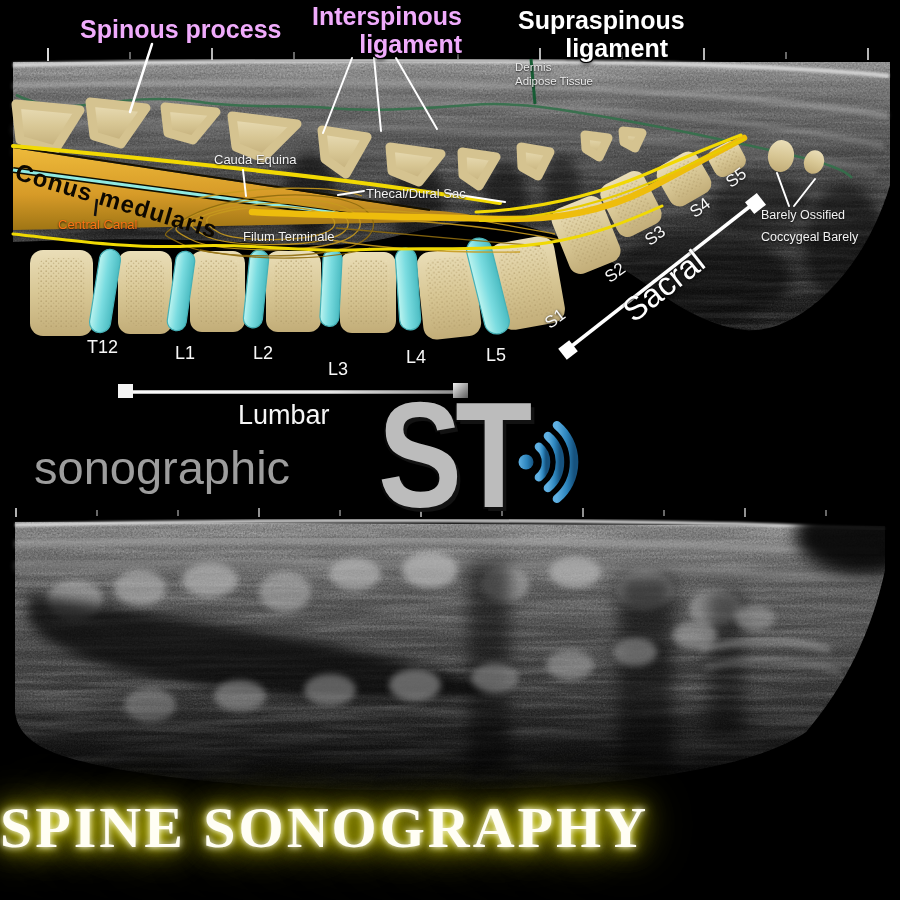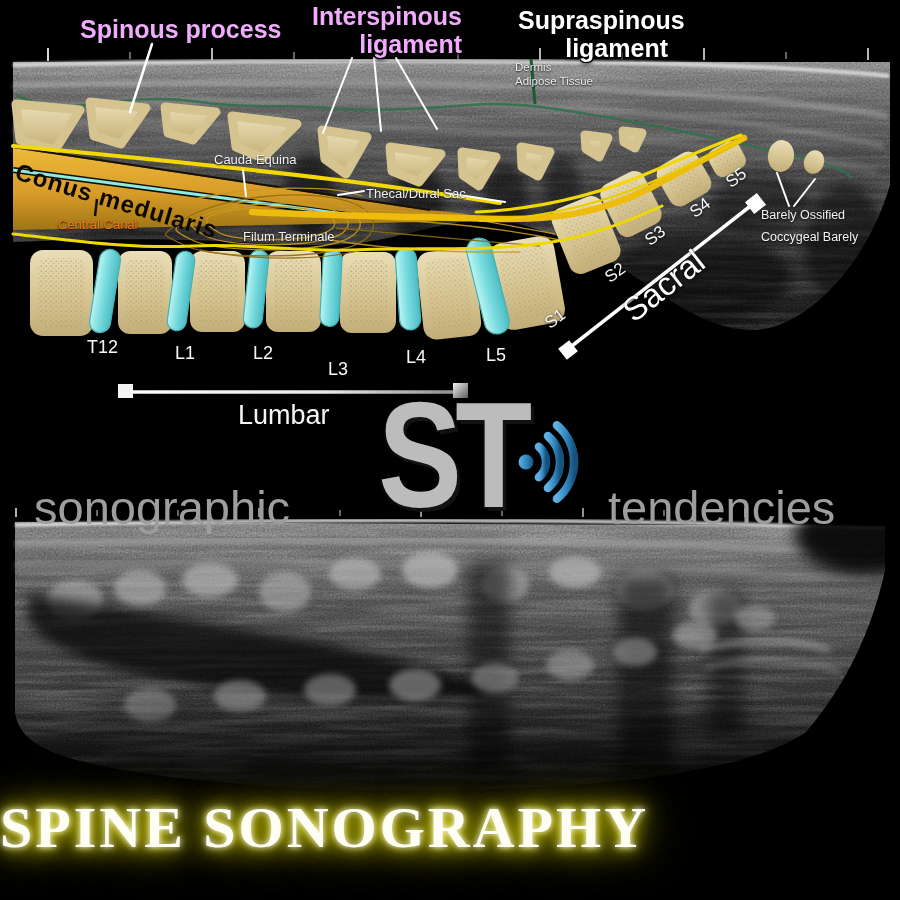--- a/index.html
+++ b/index.html
@@ -12,21 +12,21 @@
   .lbl-big.center{text-align:right;white-space:normal;line-height:1.1;}
   .lbl-green{color:#ffffff;}
   .lbl-small{font-size:13px;color:#f2f2f2;text-shadow:0 1px 2px rgba(0,0,0,.9);}
   .lbl-tiny{font-size:11.5px;color:#e9e9e9;text-shadow:0 1px 2px rgba(0,0,0,.9);width:140px;}
   .lbl-vert{font-size:18px;color:#f7f7f7;text-shadow:0 1px 3px #000;margin-left:48px;}
   .lbl-s{font-size:17px;color:#f7f7f7;text-shadow:0 1px 3px #000;transform:rotate(-36deg);}
   .lbl-conus{font-size:24px;font-weight:600;color:#0d0800;transform:rotate(16.5deg);
     transform-origin:left top;letter-spacing:1px;}
   .lbl-sacral{font-size:33px;color:#fff;transform:rotate(-38deg);text-shadow:0 1px 3px #000;}
   .lbl-lumbar{font-size:27px;color:#f5f5f5;text-shadow:0 1px 3px #000;}
-  .logo-word{position:absolute;font-size:47px;color:#9d9d9d;letter-spacing:0px;margin-top:40px;}
+  .logo-word{position:absolute;font-size:47px;color:#9d9d9d;letter-spacing:0px;}
   .logo-st{position:absolute;font-size:150px;font-weight:bold;color:#bcbcbc;line-height:.78;
     transform:scaleX(.84);transform-origin:left top;letter-spacing:-8px;
     text-shadow:4px 4px 0 #121212,-2px 2px 0 #0a0a0a;}
   .footer-title{position:absolute;left:0;right:0;top:794px;text-align:left;
     font-family:"Liberation Serif",serif;font-size:58px;font-weight:bold;letter-spacing:3px;
     color:#fffef4;
     text-shadow:0 0 6px #ffffff,0 0 14px #e8e200,0 0 26px #cdc800,0 0 42px #a3a000,0 0 60px #7a7800,2px 3px 3px rgba(0,0,0,.6);}
 </style>
 </head>
 <body>
@@ -407,17 +407,16 @@
           <stop offset="1" stop-color="#16527e"></stop>
       </linearGradient>
     </defs>
     <circle cx="12" cy="48" r="7.5" fill="url(#wg)"></circle>
     <g fill="none" stroke="url(#wg)" stroke-width="8.5" stroke-linecap="round">
       <path d="M24.9,32.7 A20,20 0 0 1 24.9,63.3"></path>
       <path d="M33.9,22.0 A34,34 0 0 1 33.9,74.0"></path>
       <path d="M42.9,11.2 A48,48 0 0 1 42.9,84.8"></path>
     </g>
   </svg>
-  <div class="logo-word" style="left:608px;top:440px">tendencies</div>
 
   <div class="footer-title">SPINE SONOGRAPHY</div>
 
 </div>
 
 </body></html>

